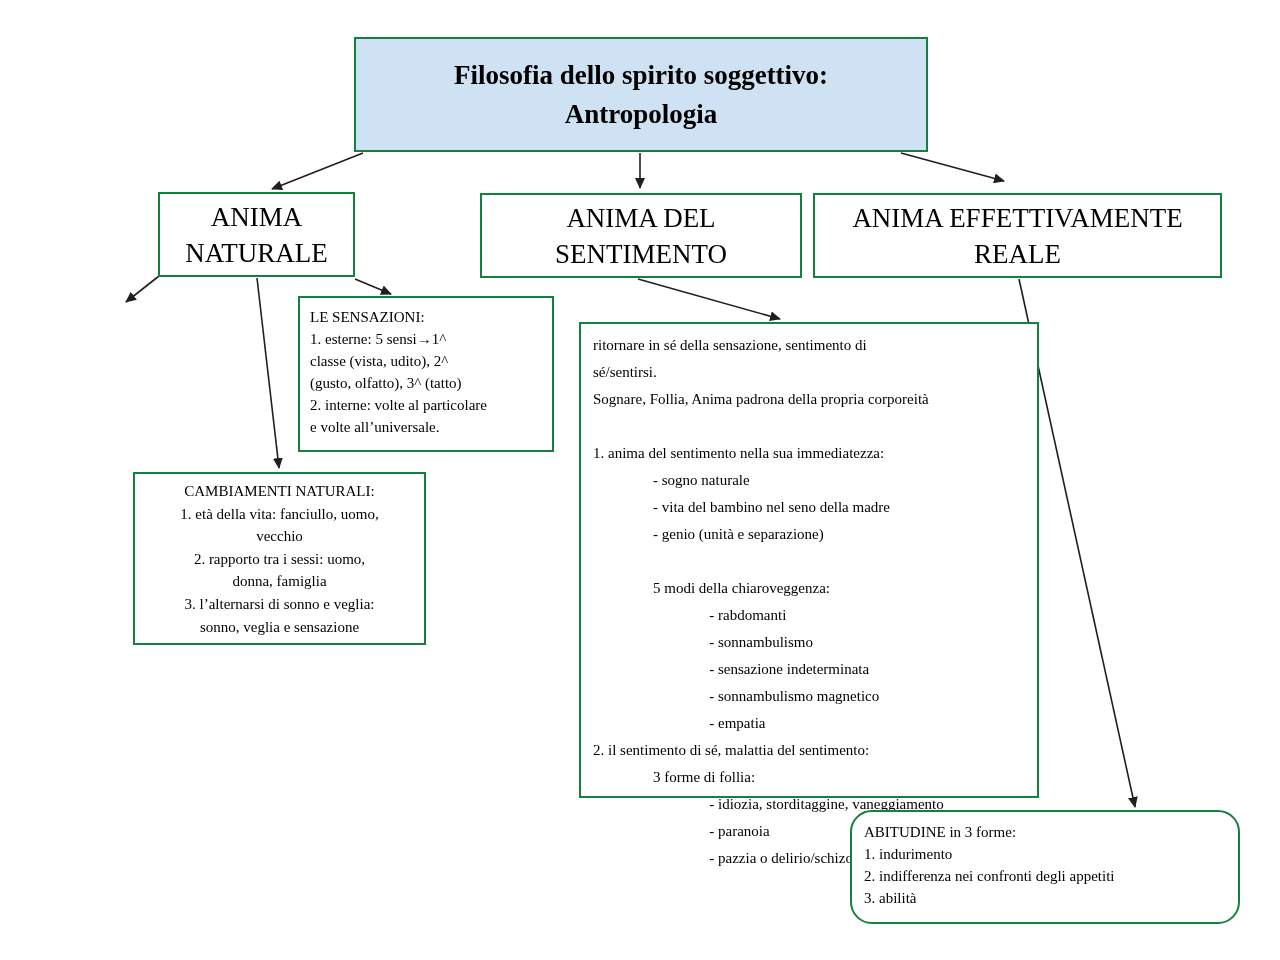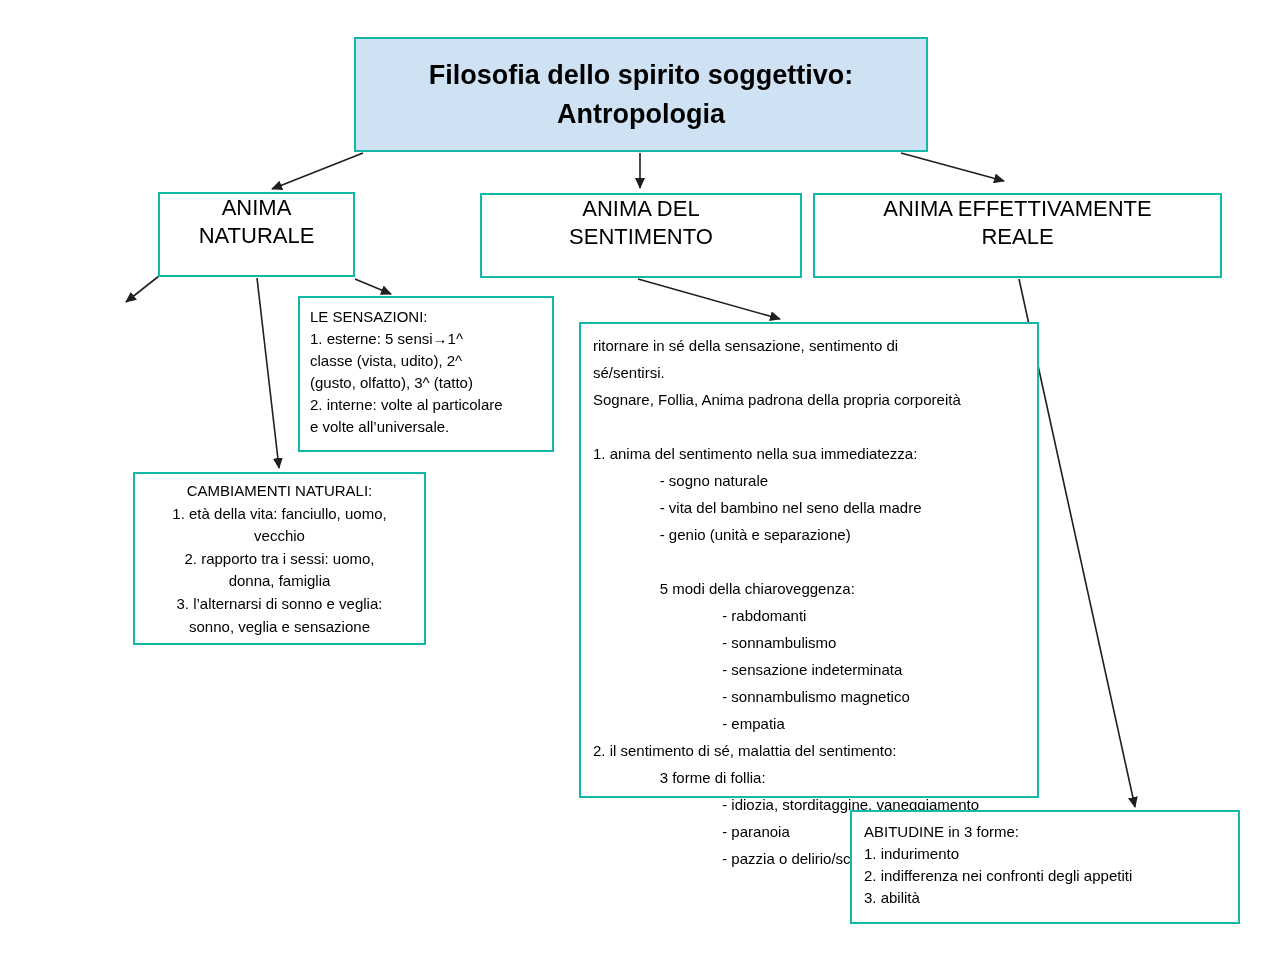--- a/index.html
+++ b/index.html
@@ -20,60 +20,61 @@
     position: absolute;
     left: 0;
     top: 0;
     width: 1280px;
     height: 960px;
     pointer-events: none;
   }
   .box {
     position: absolute;
     box-sizing: border-box;
-    border: 2px solid #14b8a6;
+    border: 2px solid #15803d;
     background: #ffffff;
+    font-family: Liberation Serif, serif;
   }
   .title-box {
     display: flex;
     align-items: center;
     justify-content: center;
     text-align: center;
     font-size: 27px;
     font-weight: bold;
     line-height: 39px;
   }
   .level2-box {
     display: flex;
-    align-items: flex-start;
+    align-items: center;
     justify-content: center;
     text-align: center;
-    font-size: 22px;
-    line-height: 28px;
+    font-size: 27px;
+    line-height: 36px;
   }
   .detail-box {
     font-size: 15px;
     line-height: 22px;
   }
   .pre {
     white-space: pre-wrap;
   }
   .center {
     text-align: center;
   }
   .pad {
     padding: 8px 10px;
   }
   .qualita-body { padding: 0 10px; }
   .big-detail {
     line-height: 27px;
     padding: 8px 12px;
     margin-left: 22px;
   }
-  .abitudine-pad { padding: 9px 12px; }
+  .abitudine-pad { padding: 9px 12px; border-radius: 22px; }
   .cambiamenti-pad { padding: 6px 3px; }
 </style>
 </head>
 <body>
 
 <div class="canvas">
 
   <svg class="edges" width="1280" height="960" viewBox="0 0 1280 960">
     <defs>
       <marker id="arw" markerUnits="userSpaceOnUse" markerWidth="11" markerHeight="10" refX="10" refY="5" orient="auto">

